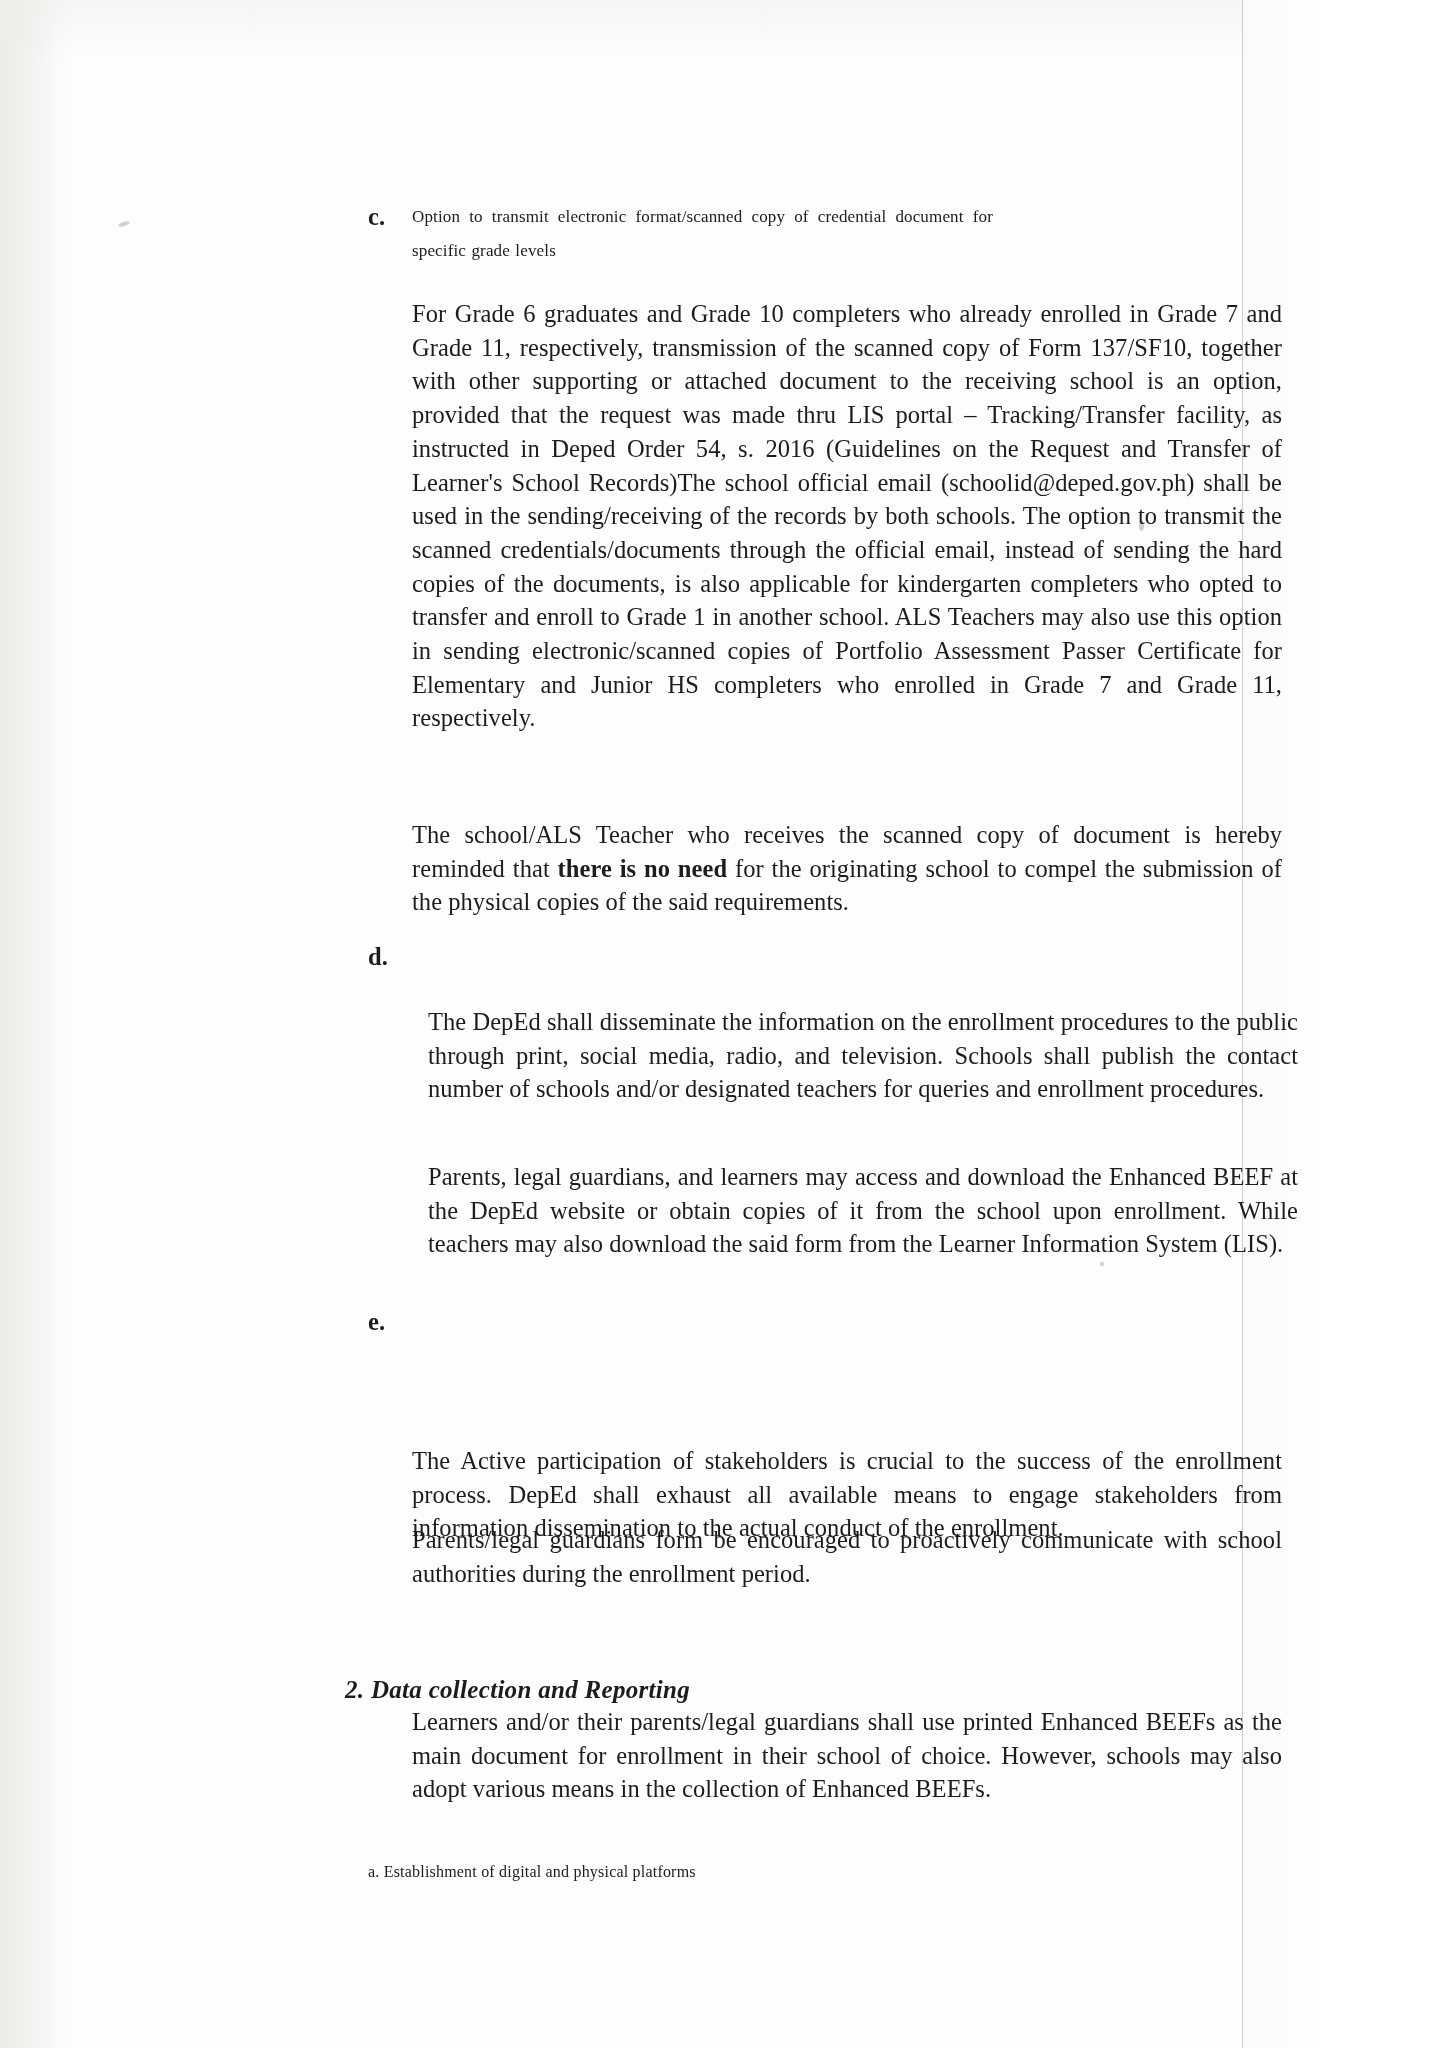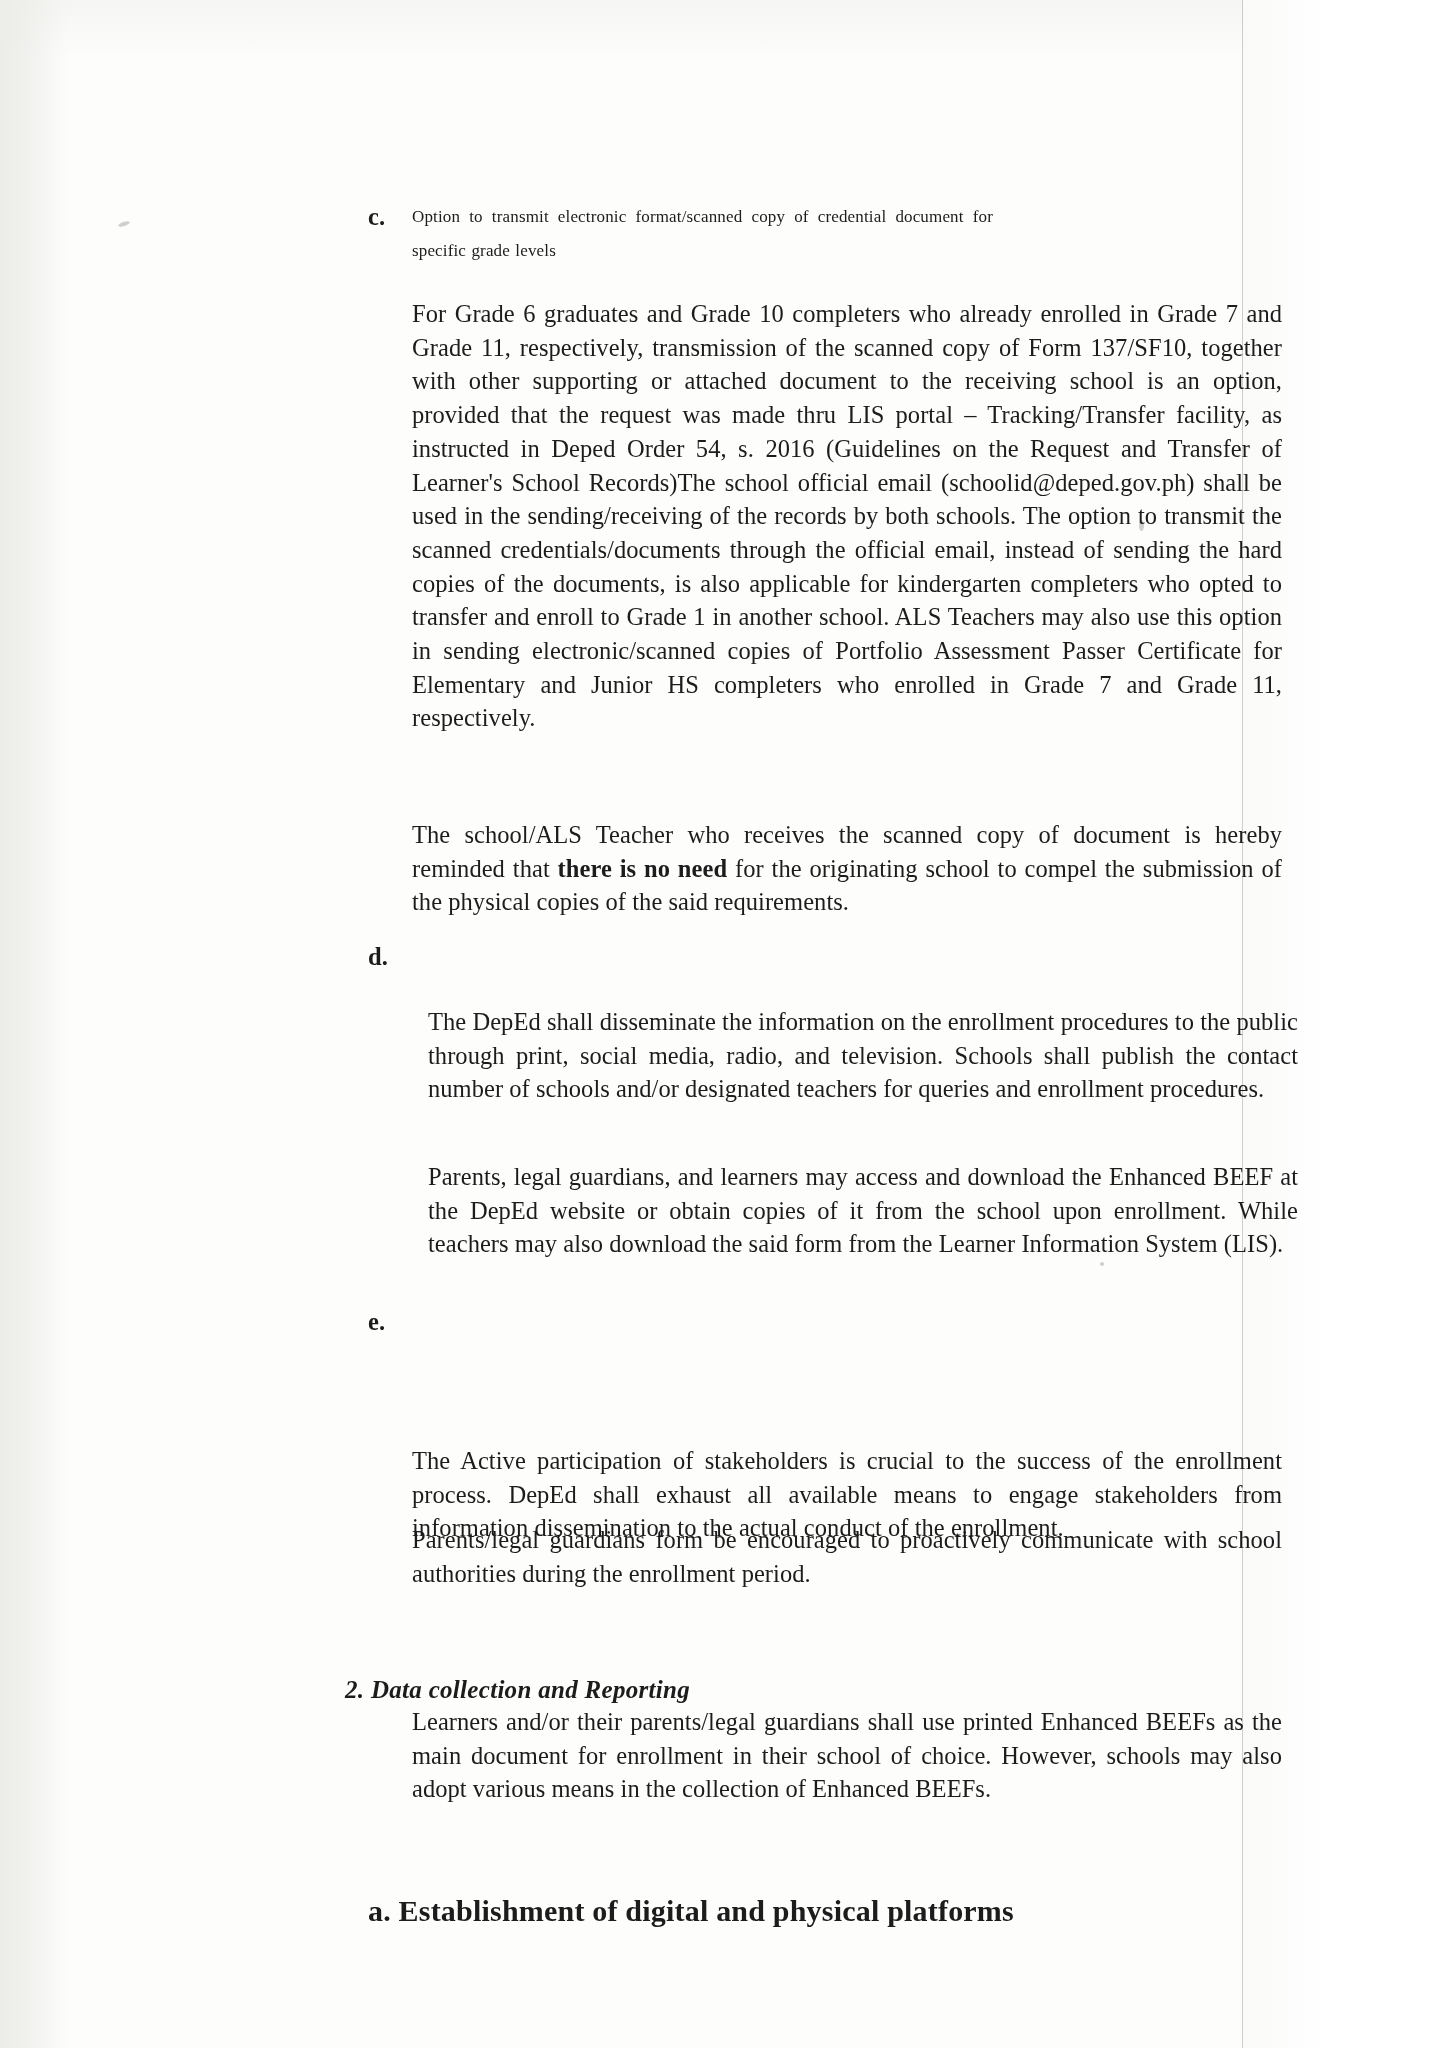--- a/index.html
+++ b/index.html
@@ -109,25 +109,24 @@
   .section-num {
     font-size: 25px;
     font-weight: bold;
     font-style: italic;
     line-height: 34px;
     letter-spacing: 0.3px;
     margin-top: 30px;
   }
 
   .sub-head-bold {
-    font-size: 30px;
-    font-weight: bold;
+    font-size: 16px;
+    font-weight: normal;
     line-height: 33.5px;
     letter-spacing: 0.2px;
-    margin-top: 39px;
   }
 </style>
 </head>
 <body>
 
 <div class="page">
 
   <div class="scan-tint"></div>
   <div class="edge-shade-left"></div>
   <div class="edge-line-right"></div>

